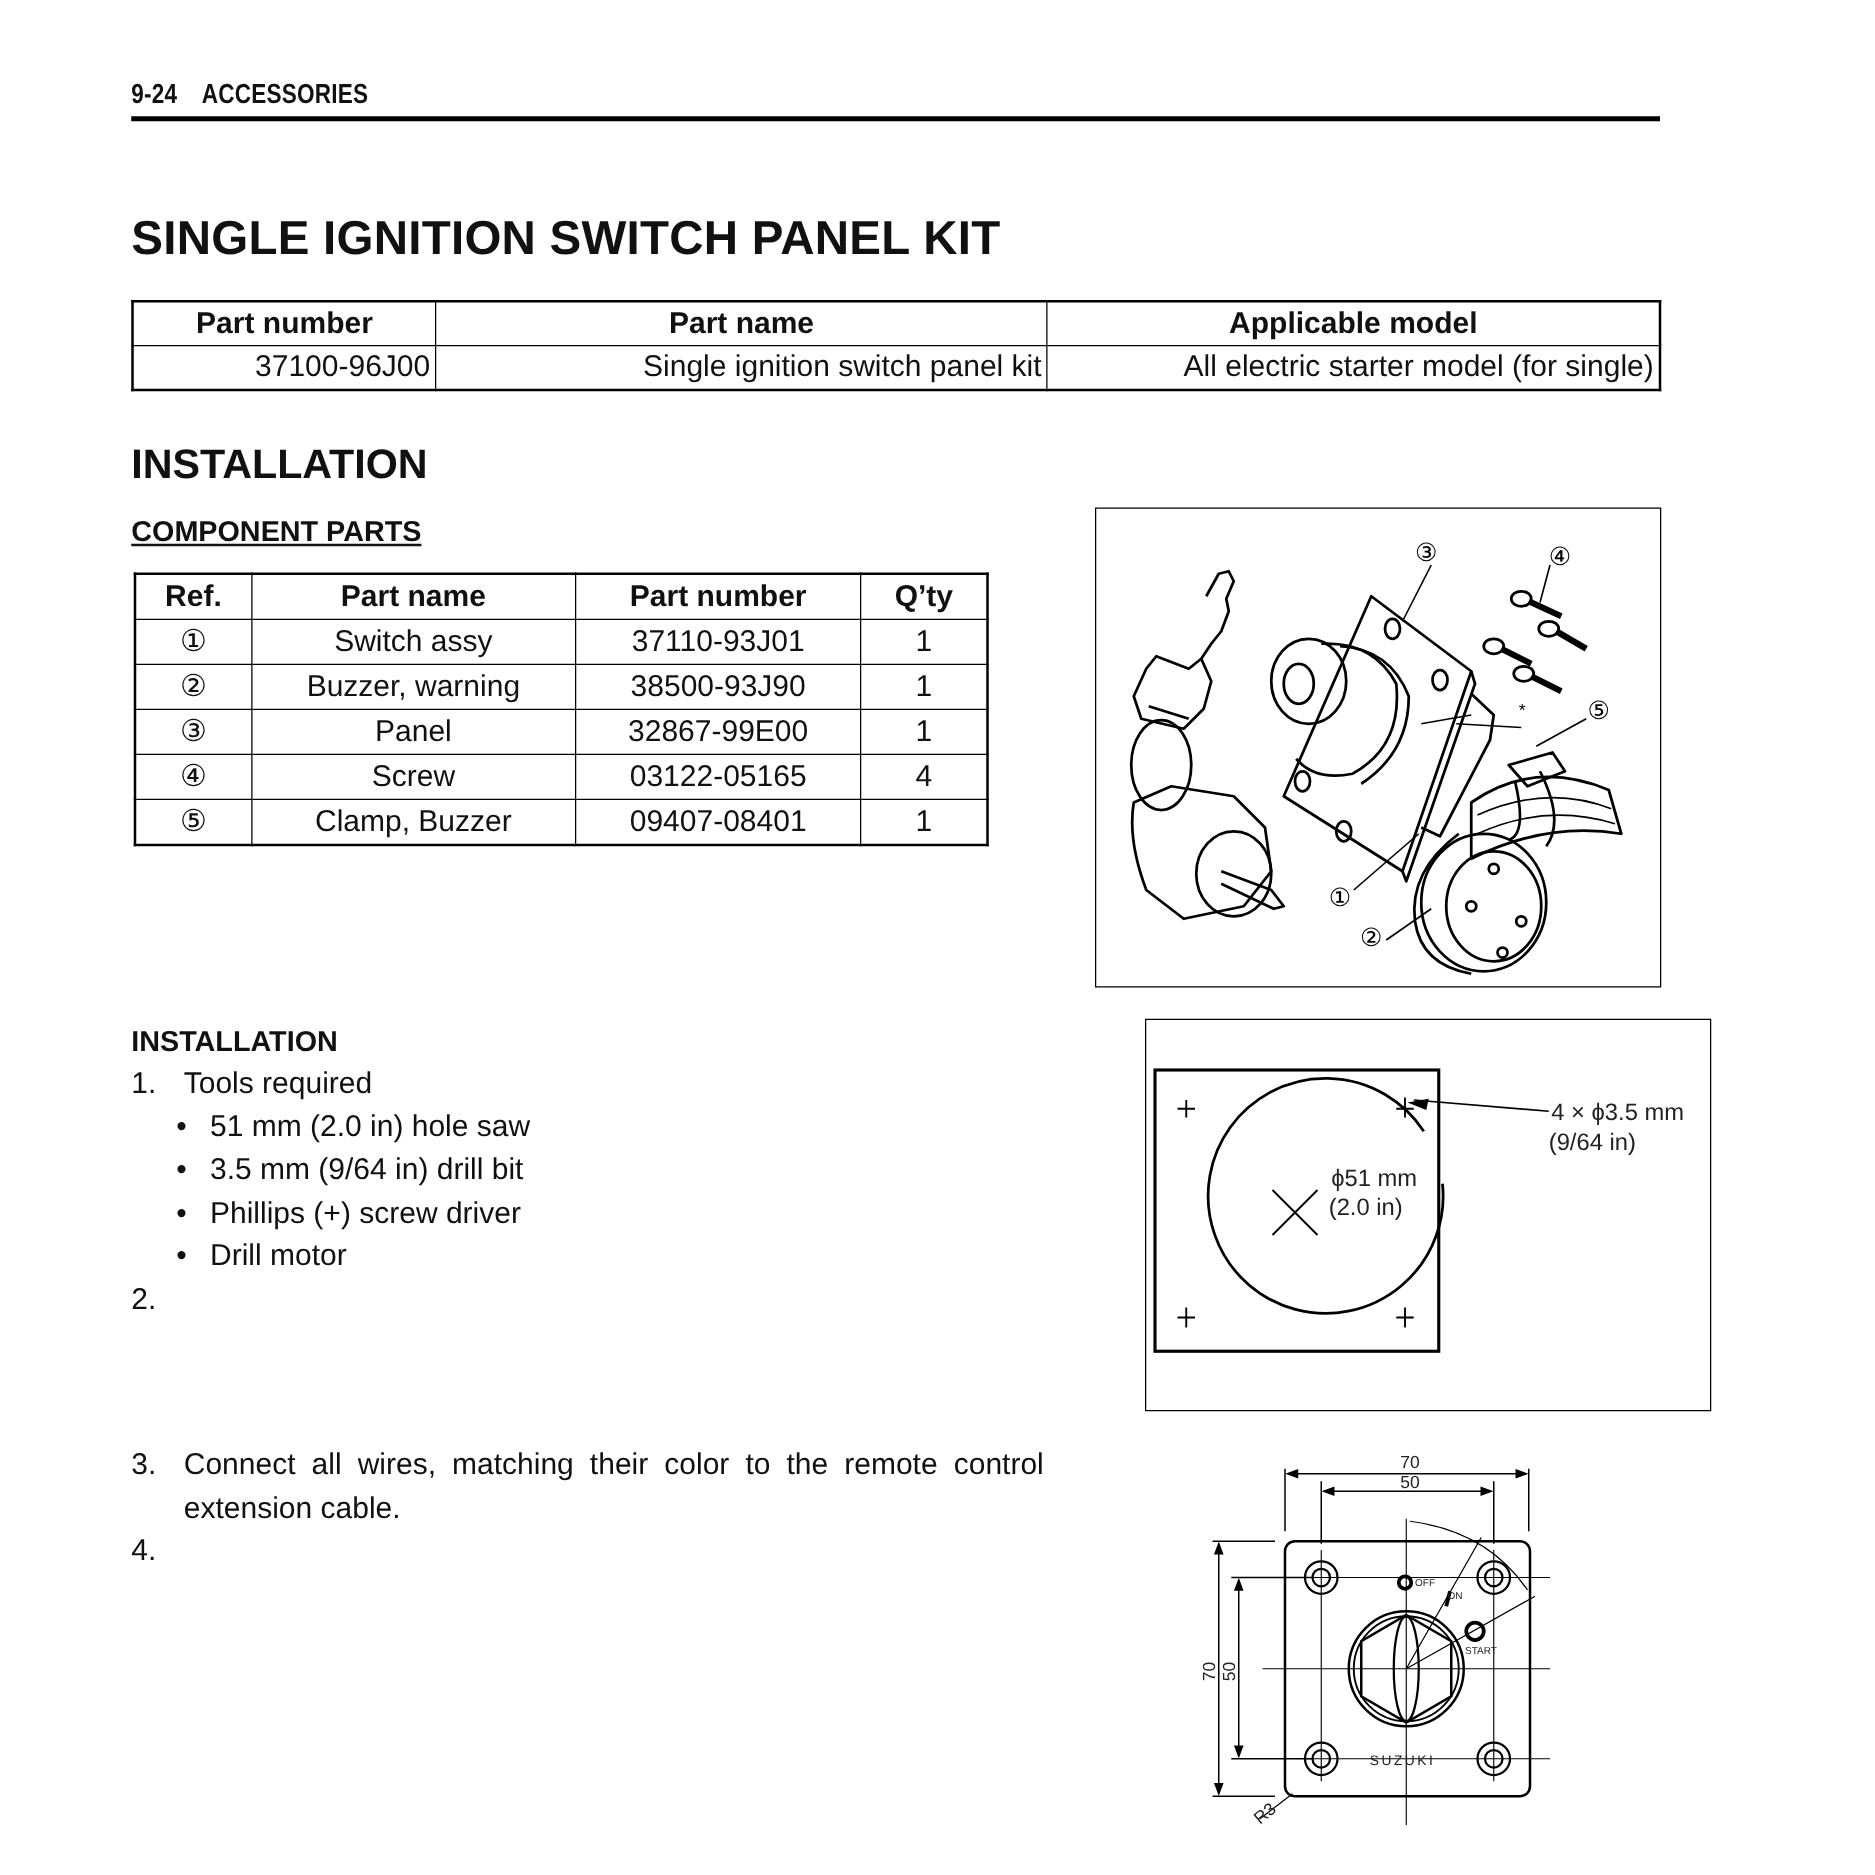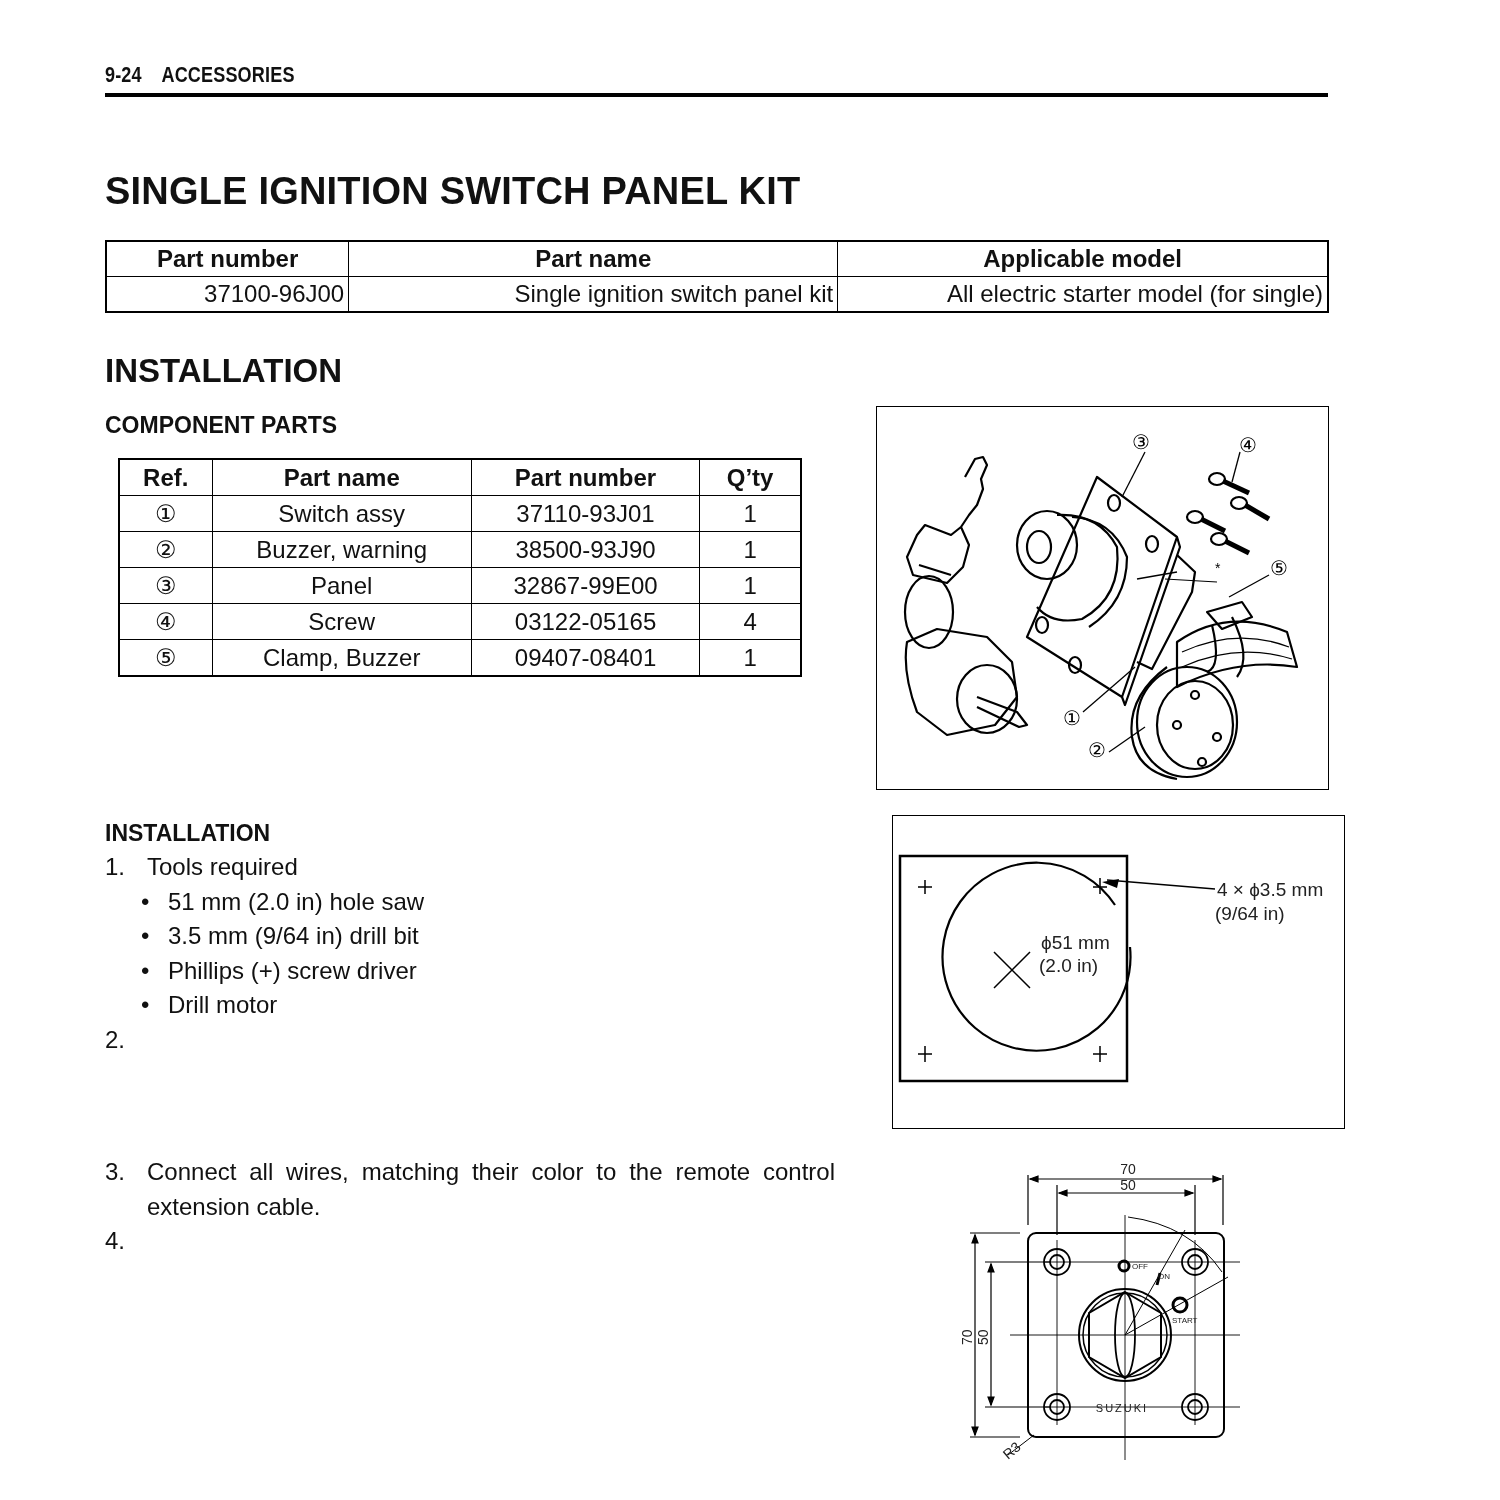--- a/index.html
+++ b/index.html
@@ -15,31 +15,31 @@
   .page-title { left: 105px; top: 170px; font-size: 38px; font-weight: bold; white-space: nowrap; letter-spacing: 0.2px; }
 
   table { border-collapse: collapse; }
   .kit-table { left: 105px; top: 240px; width: 1224px; border: 2.5px solid #000; }
   .kit-table th, .kit-table td { border: 1px solid #000; font-size: 24px; height: 34px; padding: 0 4px; }
   .kit-table th { font-weight: bold; text-align: center; }
   .kit-table td { text-align: right; }
 
   .h2 { left: 105px; top: 352px; font-size: 33px; font-weight: bold; white-space: nowrap; }
   .h3 { font-size: 23px; font-weight: bold; white-space: nowrap; }
-  .comp-head { left: 105px; top: 412px; }
-
-  .comp-table { left: 118px; top: 458px; width: 684px; border: 2px solid #000; }
+  .comp-head { left: 105px; top: 412px; text-decoration: underline; }
+
+  .comp-table { left: 107px; top: 458px; width: 684px; border: 2px solid #000; }
   .comp-table th, .comp-table td { border: 1px solid #000; font-size: 24px; height: 35px; padding: 0 6px; }
   .comp-table th { font-weight: bold; text-align: center; }
   .comp-table td.c { text-align: center; }
   .comp-table td.l { text-align: center; }
 
   .fig { border: 1px solid #000; background: #fff; }
   .fig1 { left: 876px; top: 406px; width: 451px; height: 382px; }
-  .fig2 { left: 892px; top: 815px; width: 451px; height: 312px; }
+  .fig2 { left: 916px; top: 815px; width: 451px; height: 312px; }
   .fig3 { left: 950px; top: 1155px; width: 300px; height: 310px; }
 
   .inst-head { left: 105px; top: 820px; }
   .body-text { font-size: 24px; line-height: 34.5px; }
   .steps1 { left: 105px; top: 850px; width: 730px; }
   .steps2 { left: 105px; top: 1155px; width: 730px; }
   .step { position: relative; padding-left: 42px; text-align: justify; }
   .step .num { position: absolute; left: 0; top: 0; }
   .bullets { margin: 0; padding: 0; list-style: none; }
   .bullets li { position: relative; padding-left: 63px; }

